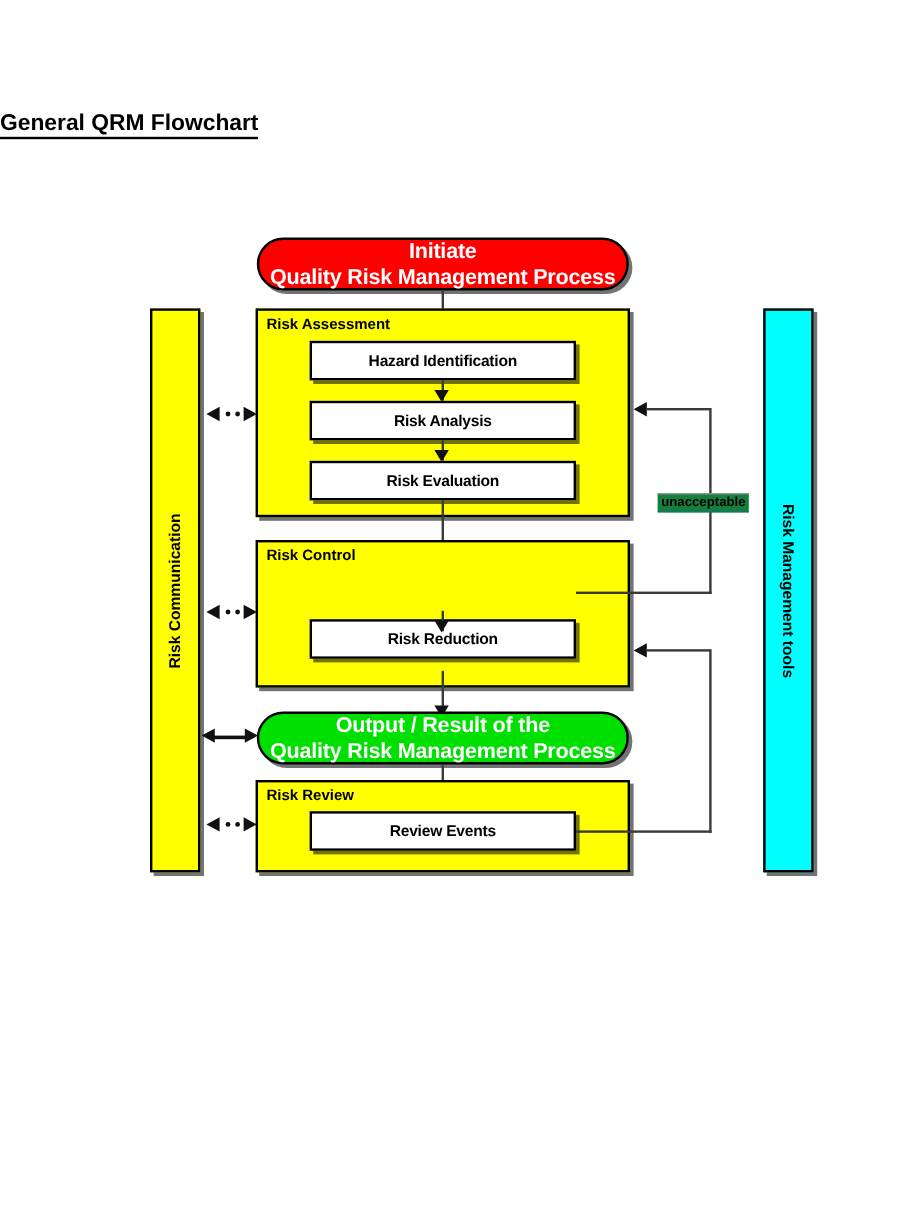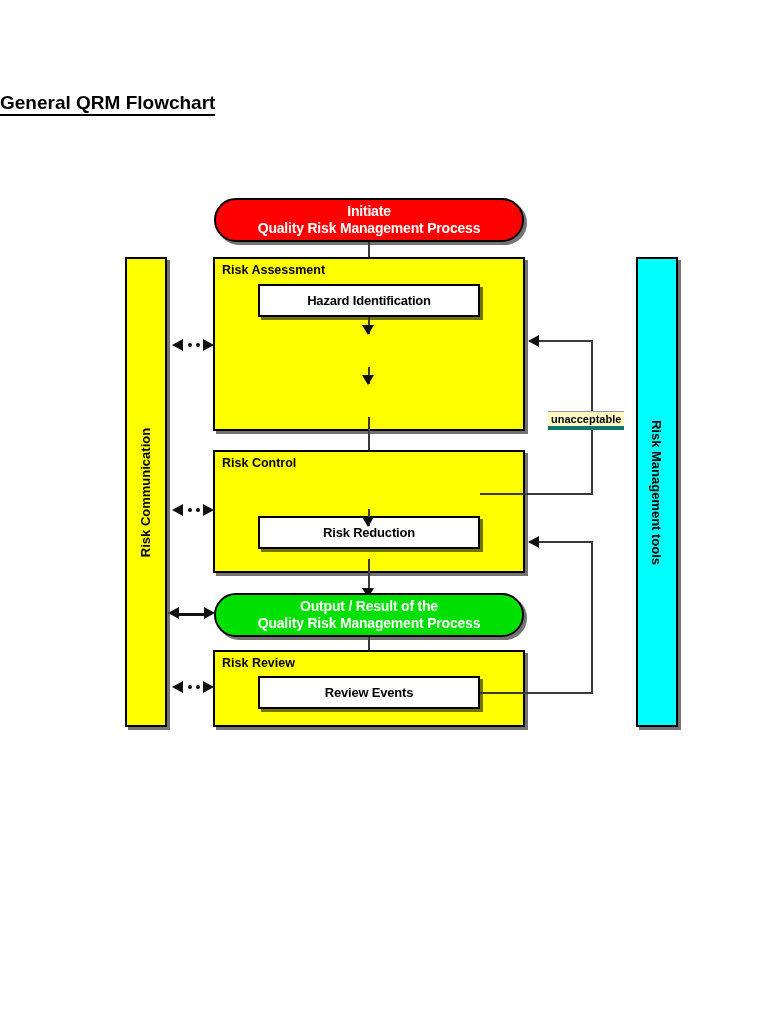--- a/index.html
+++ b/index.html
@@ -81,21 +81,21 @@
     box-sizing: border-box;
     border: 2px solid #000000;
     border-radius: 999px;
     box-shadow: 3px 3px 0 rgba(0,0,0,0.55);
     display: flex;
     flex-direction: column;
     align-items: center;
     justify-content: center;
     color: #ffffff;
     font-weight: bold;
-    font-size: 14px;
+    font-size: 18px;
     line-height: 1.25;
     text-align: center;
     letter-spacing: -0.2px;
   }
   .pill.red { background: #ff0000; }
   .pill.green { background: #00e000; }
 
   
   .vpanel {
     position: absolute;
@@ -159,23 +159,23 @@
     position: absolute;
     height: 3px;
     background: #111111;
   }
 
   .edge-label {
     position: absolute;
     font-size: 11px;
     font-weight: bold;
     color: #000;
-    background: #fef9c3;
+    background: #15803d;
     border-top: 1px solid #9a9a9a;
-    border-bottom: 4px solid #0f766e;
+    border-bottom: 1px solid #0f766e;
     padding: 1px 3px;
     white-space: nowrap;
   }
 </style>
 </head>
 <body>
 
 <div id="canvas">
 
   <div class="title">
@@ -202,24 +202,30 @@
     <div class="band-label">Risk Assessment</div>
   </div>
 
   <div class="procbox" style="left:258px; top:284px; width:222px; height:33px;">
     <span>Hazard Identification</span>
   </div>
 
   <div class="vline" style="left:368px; top:317px; height:17px;"></div>
   <div class="arrow-down" style="left:362px; top:325px;"></div>
 
+  <div class="procbox" style="left:258px; top:334px; width:222px; height:33px;">
+    <span>Risk Analysis</span>
+  </div>
 
   <div class="vline" style="left:368px; top:367px; height:17px;"></div>
   <div class="arrow-down" style="left:362px; top:375px;"></div>
 
+  <div class="procbox" style="left:258px; top:384px; width:222px; height:33px;">
+    <span>Risk Evaluation</span>
+  </div>
 
   <div class="vline" style="left:368px; top:417px; height:63px;"></div>
   <div class="arrow-down" style="left:362px; top:470px;"></div>
 
   <div class="shadowbox band" style="left:213px; top:450px; width:312px; height:123px;">
     <div class="band-label">Risk Control</div>
   </div>
 
   <div class="procbox" style="left:258px; top:476px; width:222px; height:33px;margin-top:40px;">
     <span>Risk Reduction</span>

